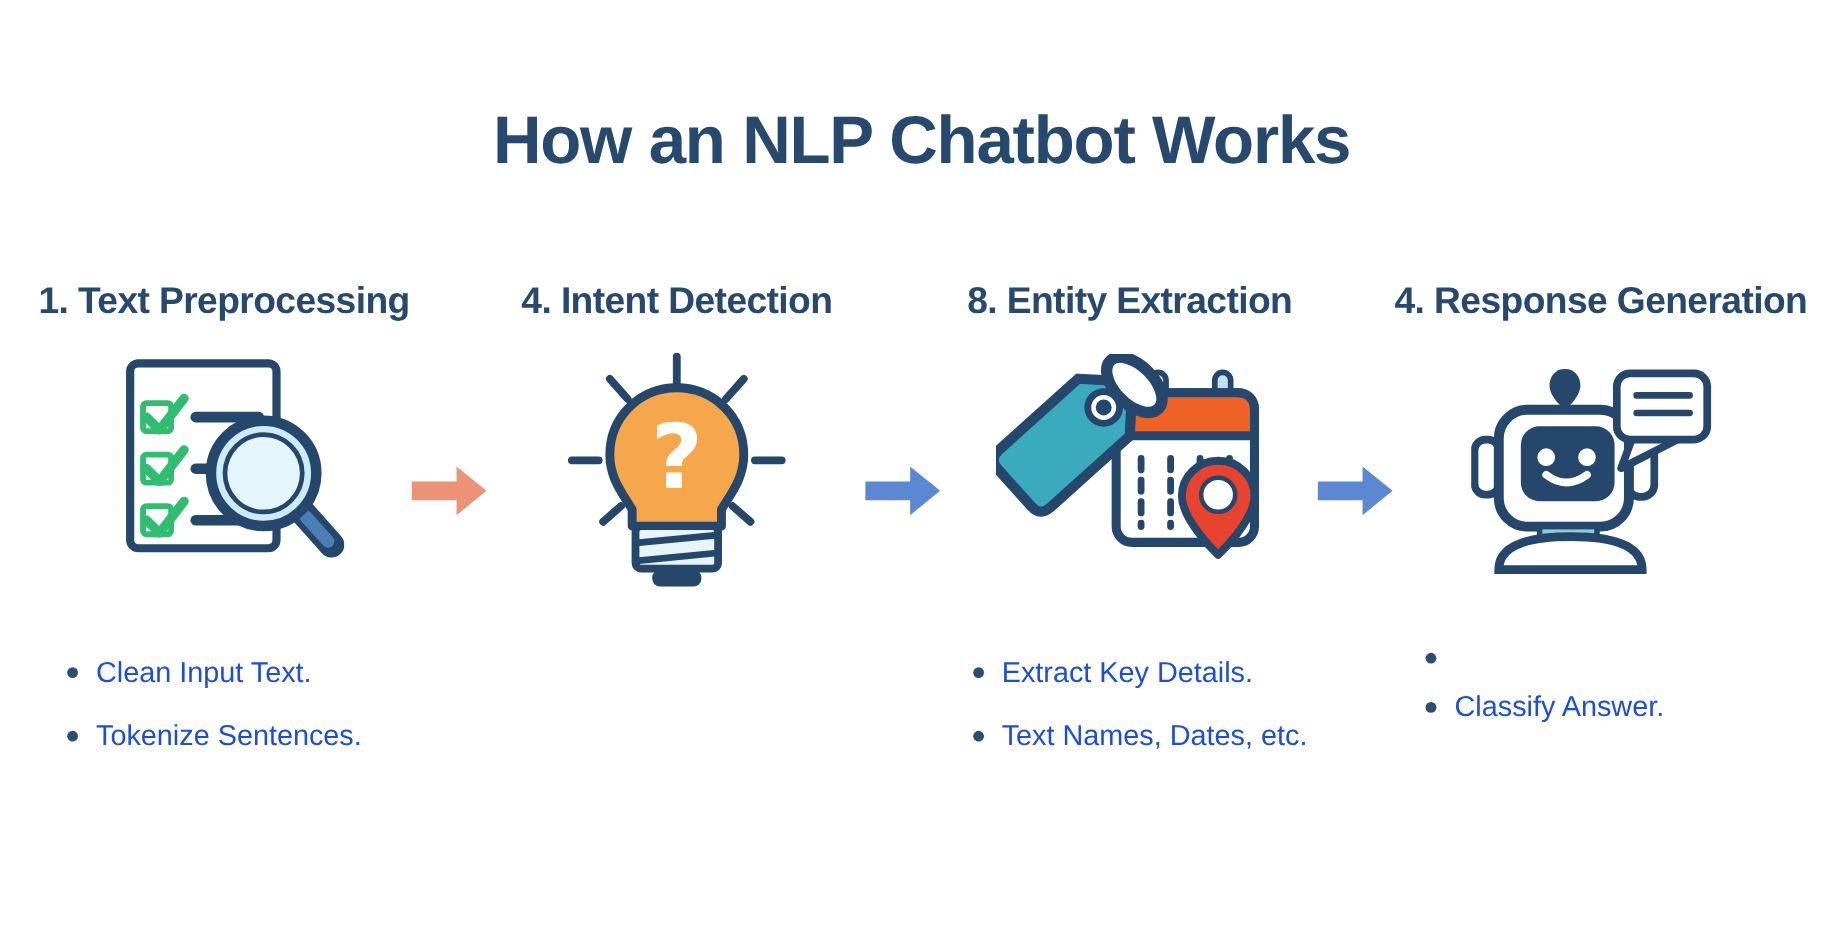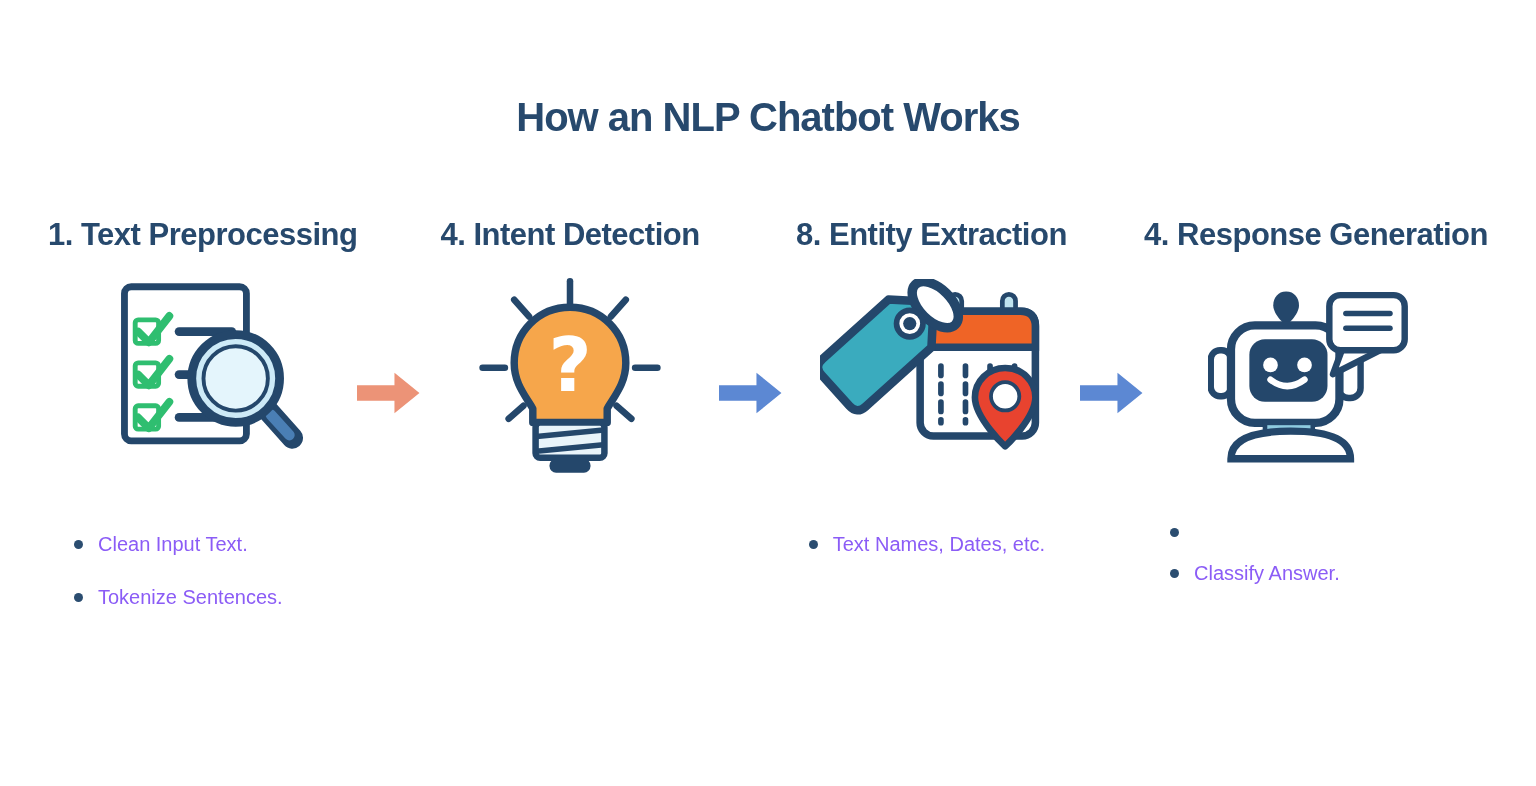--- a/index.html
+++ b/index.html
@@ -3,30 +3,30 @@
 <meta charset="utf-8">
 <style>
   * { margin:0; padding:0; box-sizing:border-box; }
   html,body { width:1536px; height:786px; background:#ffffff; overflow:hidden;
               font-family:"Liberation Sans", sans-serif; }
   .page { width:1536px; height:786px; position:relative; }
 
   .title {
     margin-top:84px;
     text-align:center;
-    font-size:40px;
+    font-size:56px;
     font-weight:bold;
     letter-spacing:-1px;
     color:#27496d;
     line-height:66px;
   }
 
   .steps {
-    margin-top:64px;
-    padding:0 48px;
+    margin-top:80px;
+    padding:0 30px;
     display:grid;
     grid-template-columns:1fr 64px 1fr 64px 1fr 64px 1fr;
   }
 
   .step { display:flex; flex-direction:column; }
 
   .step-heading {
     height:46px;
     font-size:31px;
     font-weight:bold;
@@ -47,24 +47,24 @@
 
   .bullets {
     margin-top:48px;
     padding-left:26px;
     list-style:none;
   }
   .bullet {
     display:flex;
     align-items:center;
     gap:15px;
-    font-size:20px;
+    font-size:24px;
     line-height:33px;
     margin-bottom:20px;
-    color:#8b5cf6;
+    color:#1d4ed8;
     white-space:nowrap;
   }
   .dot {
     width:9px; height:9px; border-radius:50%;
     background:#2b4d70; flex-shrink:0;
   }
 
   .arrow-cell {
     display:flex;
     justify-content:center;
@@ -175,20 +175,24 @@
           <circle cx="95" cy="47" r="14" fill="#ffffff" stroke="#24476b" stroke-width="6"></circle>
           <circle cx="95" cy="47" r="7" fill="#24476b"></circle>
 
           <path d="M196,94 C178,94 164,108 164,125 C164,147 196,177 196,177 C196,177 228,147 228,125 C228,108 214,94 196,94 Z" fill="#e8432f" stroke="#24476b" stroke-width="7" stroke-linejoin="round"></path>
           <circle cx="196" cy="124" r="15" fill="#ffffff" stroke="#24476b" stroke-width="4"></circle>
         </svg>
       </div>
       <ul class="bullets">
         <li class="bullet">
             <span class="dot"></span>
+            <span>Extract Key Details.</span>
+          </li>
+        <li class="bullet">
+            <span class="dot"></span>
             <span>Text Names, Dates, etc.</span>
           </li>
       </ul>
     </div>
 
     <div class="arrow-cell">
       <svg width="82" height="62" viewBox="0 0 82 62">
         <path d="M0,21 H48 V5 L80,31 L48,57 V41 H0 Z" fill="#5c88d3"></path>
       </svg>
     </div>

